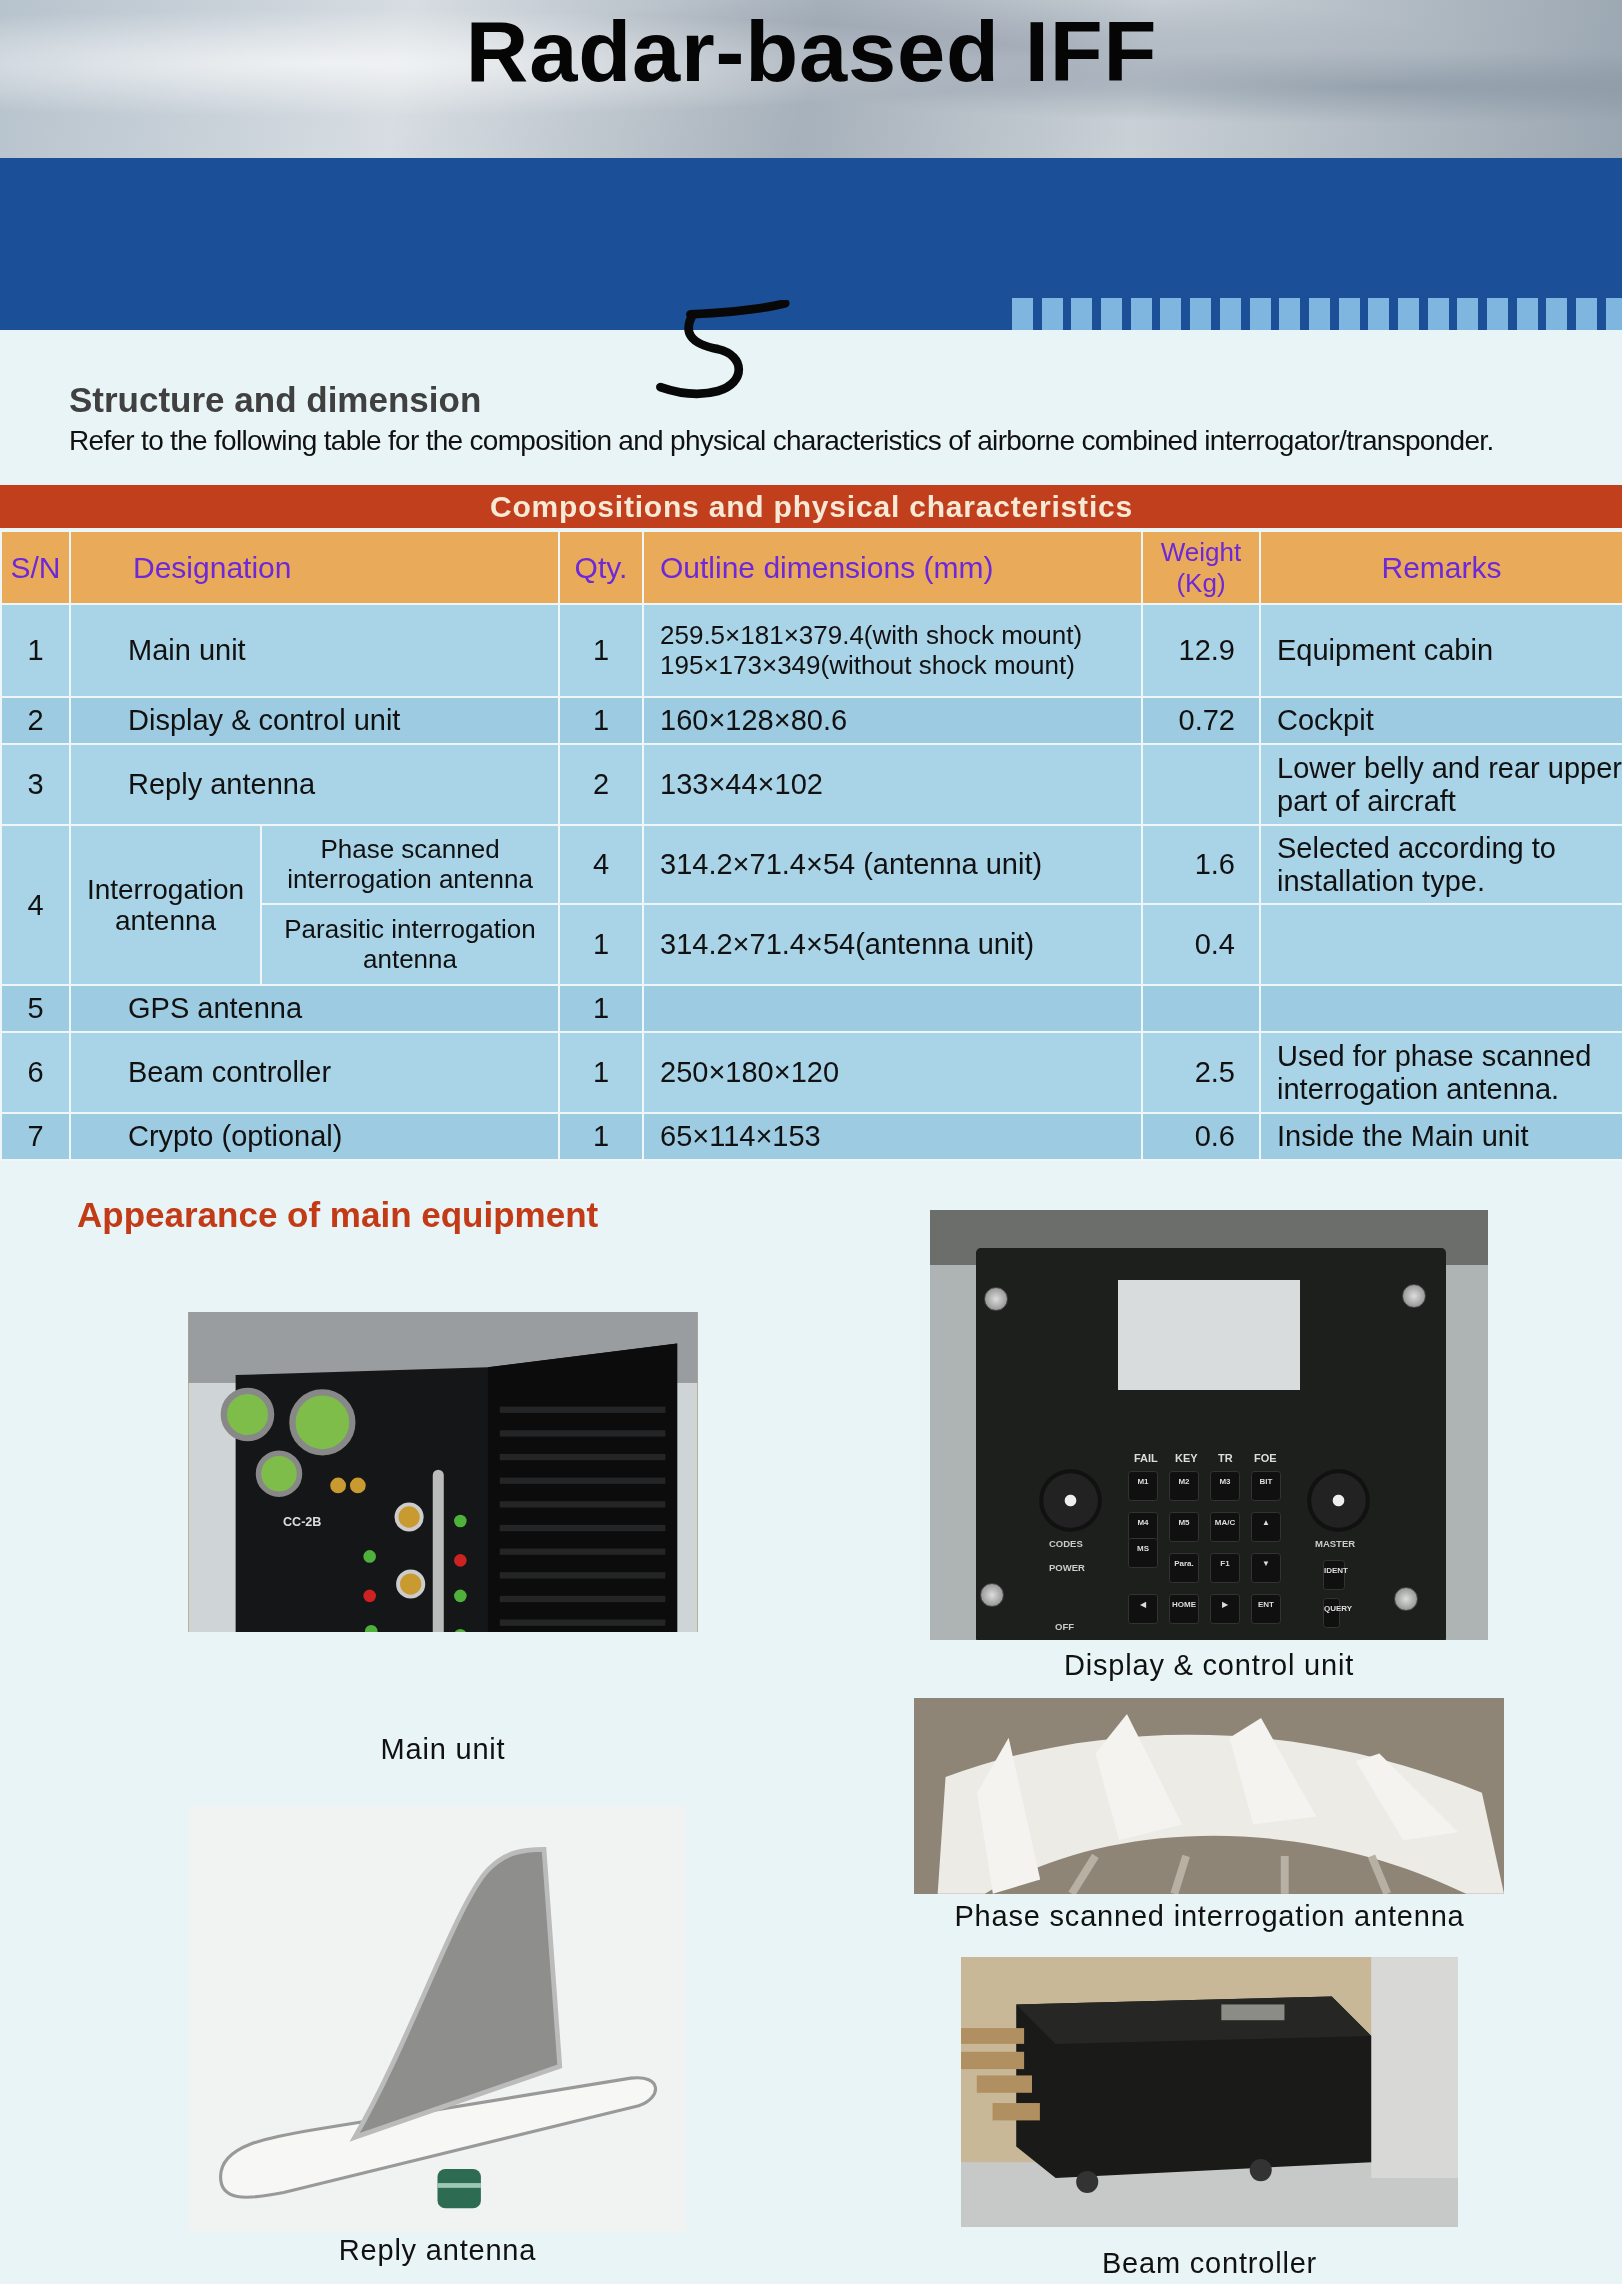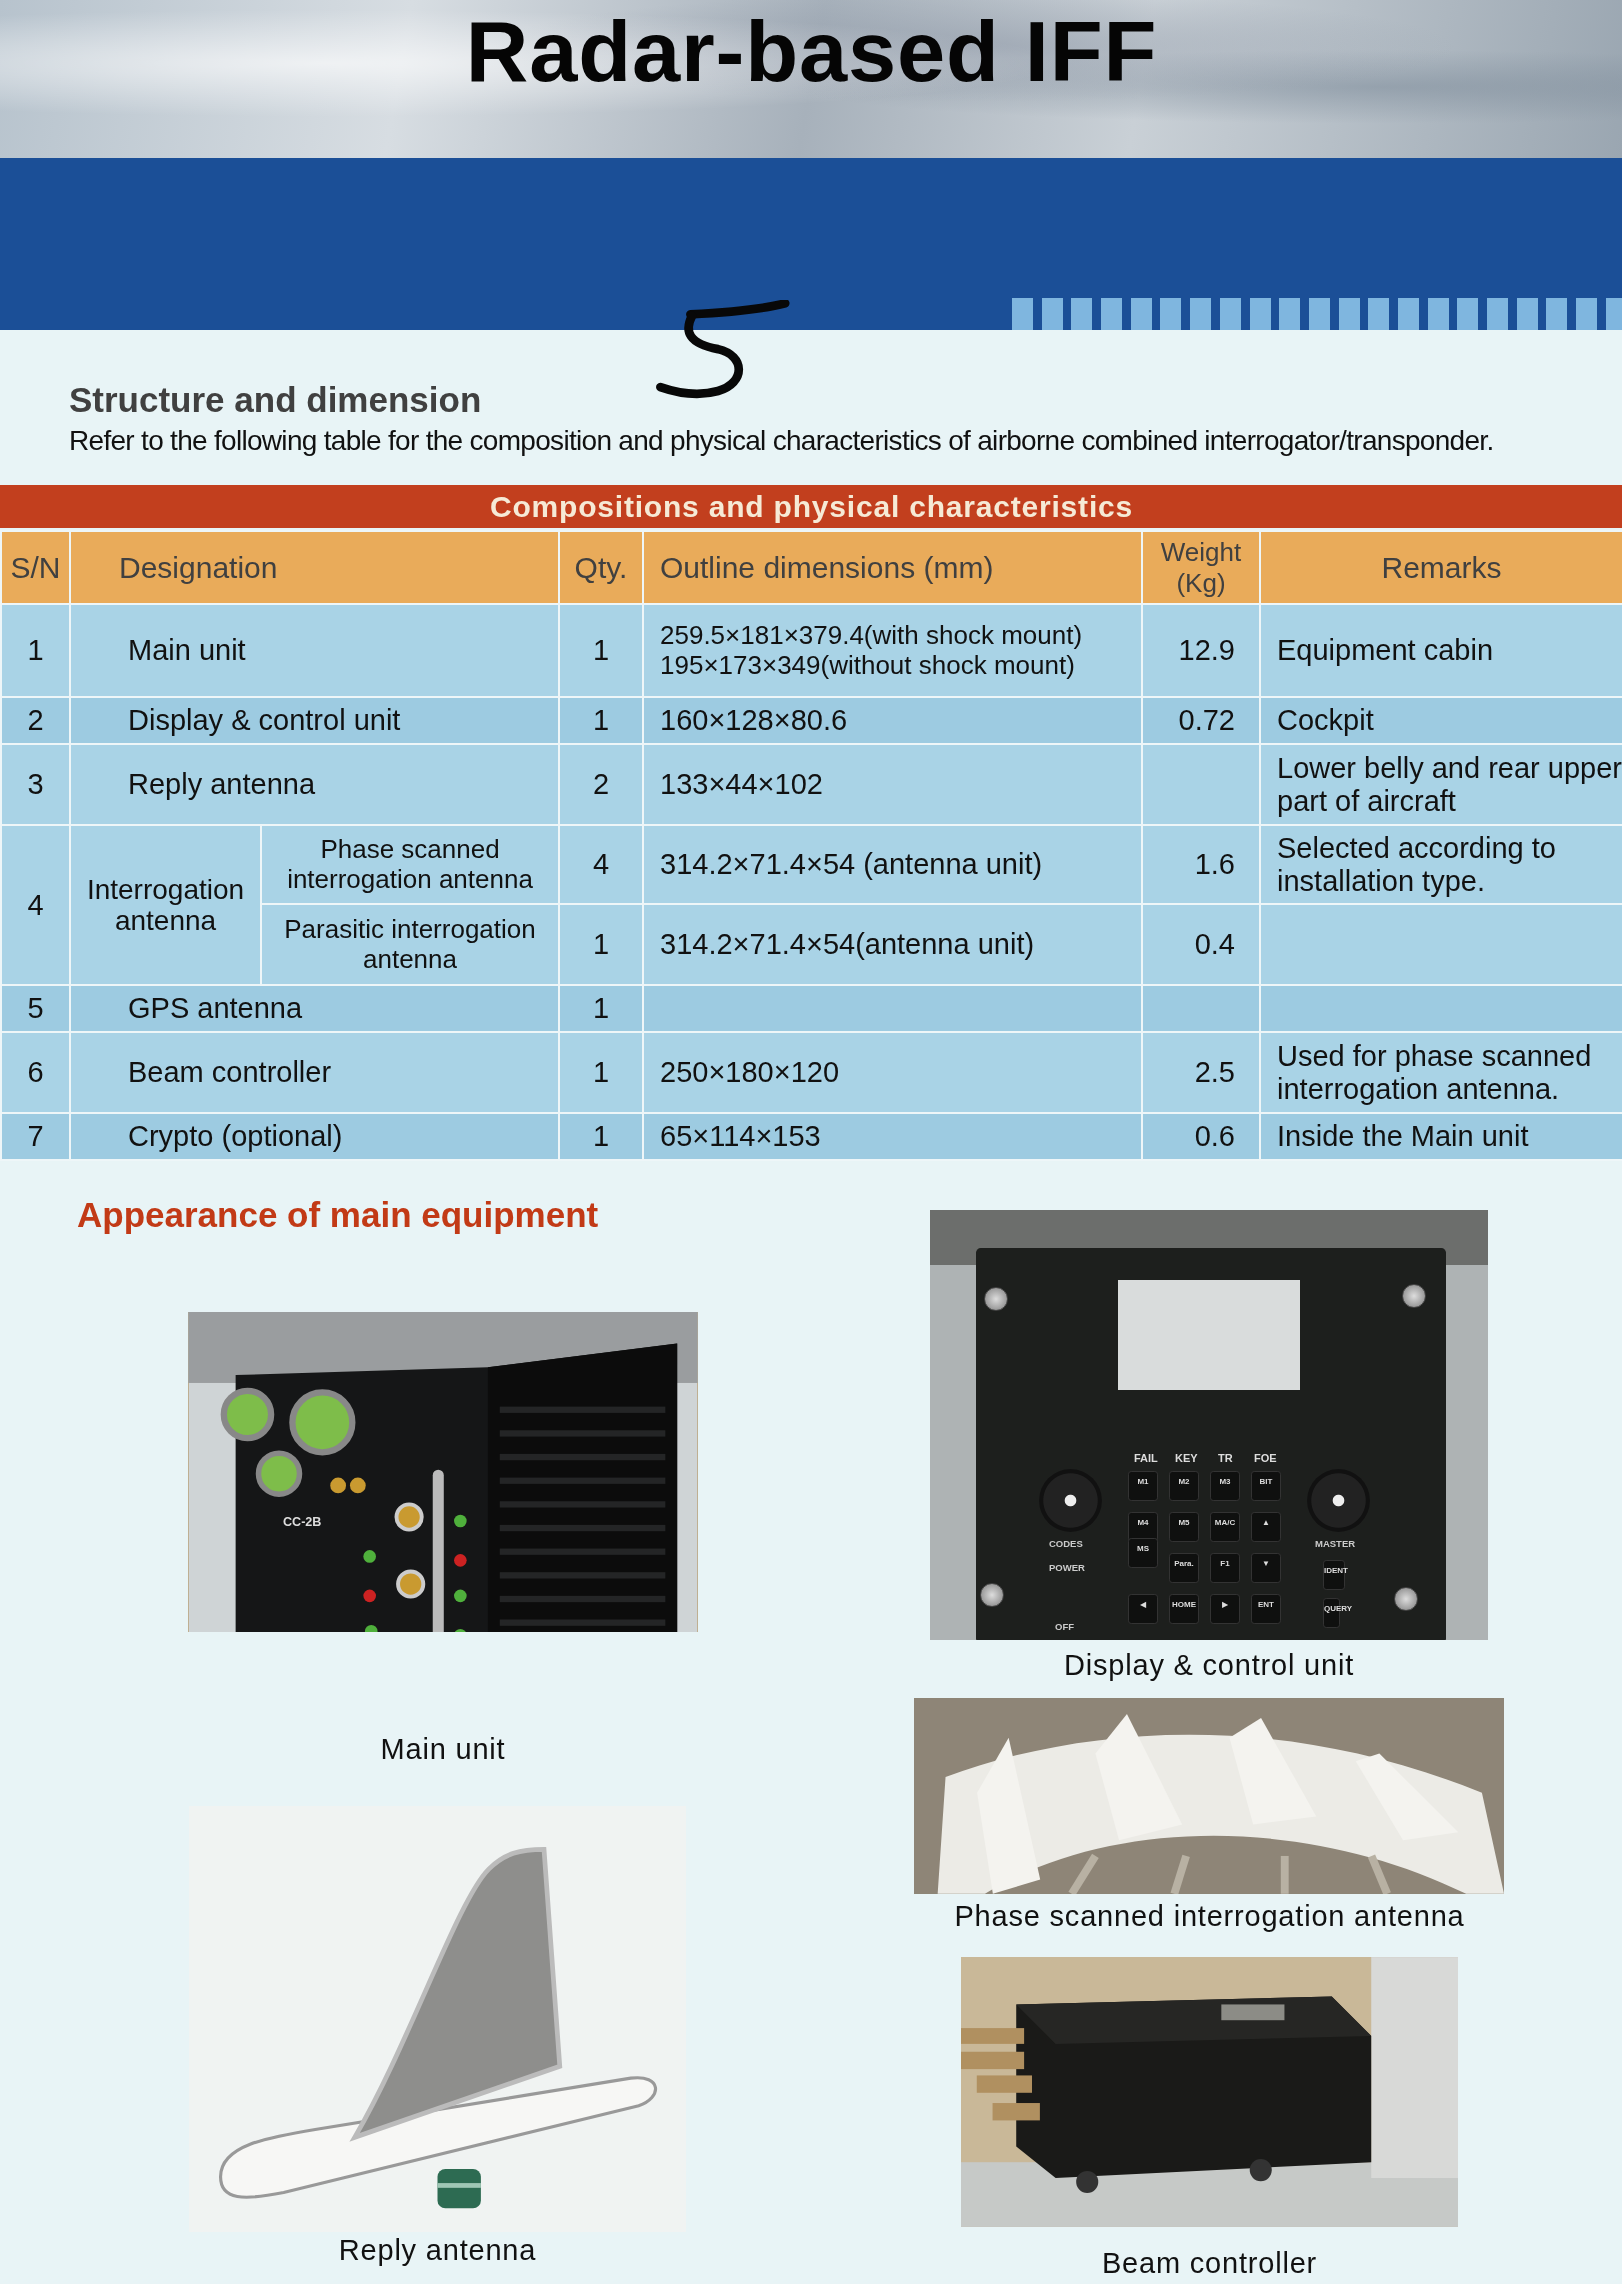--- a/index.html
+++ b/index.html
@@ -66,21 +66,21 @@
   }
   #spec-table td, #spec-table th {
     border: 2.4px solid #eef6f8;
     font-weight: normal;
     vertical-align: middle;
   }
   #spec-table th {
     background: #e9ab5a;
     height: 73px;
     font-size: 30px;
-    color: #404040;
+    color: #6d28d9;
   }
   #spec-table td {
     background: #a9d3e6;
     font-size: 29px;
     color: #111;
     line-height: 1.12;
   }
   #spec-table tr.alt td { background: #9dcbe1; }
   .c { text-align: center; }
   .l { text-align: left; padding-left: 16px; }
@@ -167,21 +167,21 @@
     <col style="width:191px">
     <col style="width:298px">
     <col style="width:84px">
     <col style="width:499px">
     <col style="width:118px">
     <col style="width:363px">
   </colgroup>
   <thead>
     <tr>
       <th class="c">S/N</th>
-      <th colspan="2" class="l" style="padding-left:48px">Designation</th>
+      <th colspan="2" class="l" style="padding-left:62px">Designation</th>
       <th class="c">Qty.</th>
       <th class="l">Outline dimensions (mm)</th>
       <th class="c small">
         <div>Weight</div>
         <div>(Kg)</div>
       </th>
       <th class="c">Remarks</th>
     </tr>
   </thead>
   <tbody>

